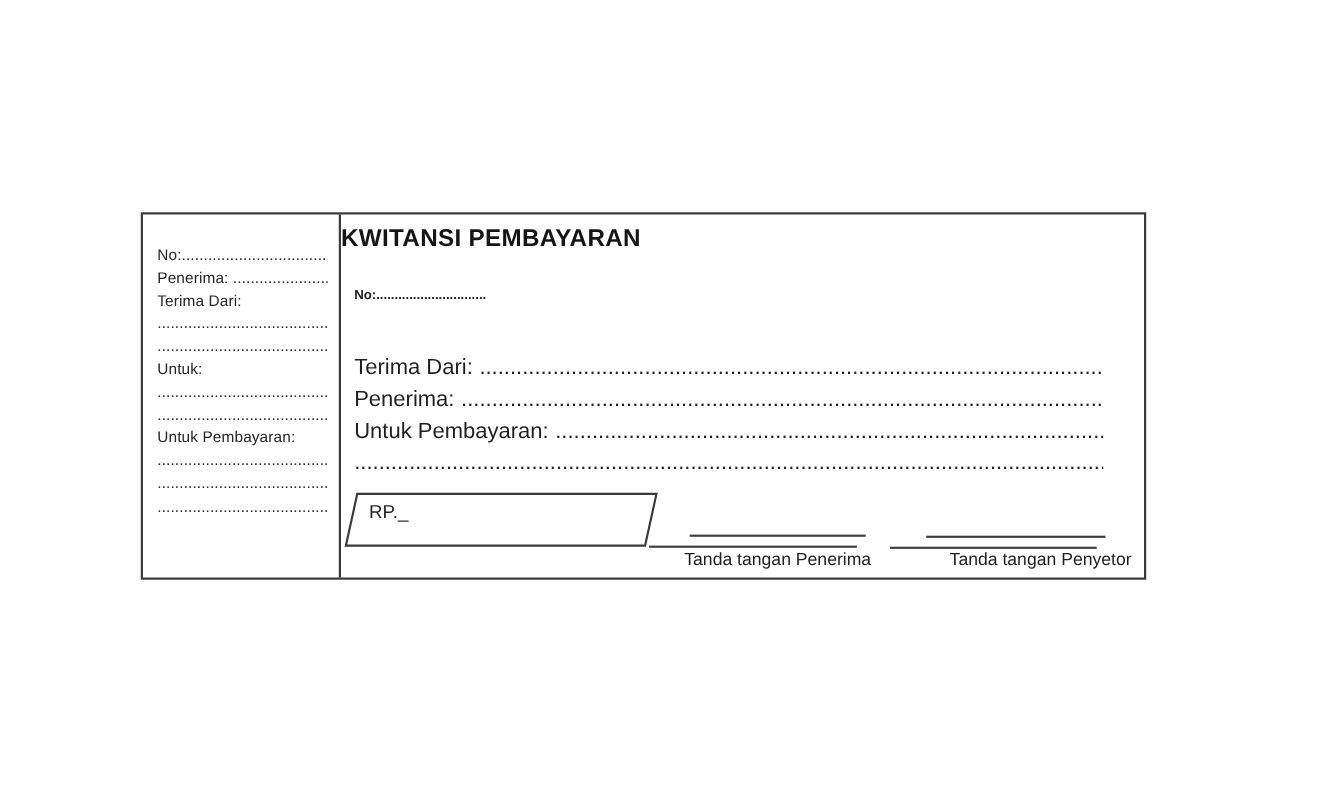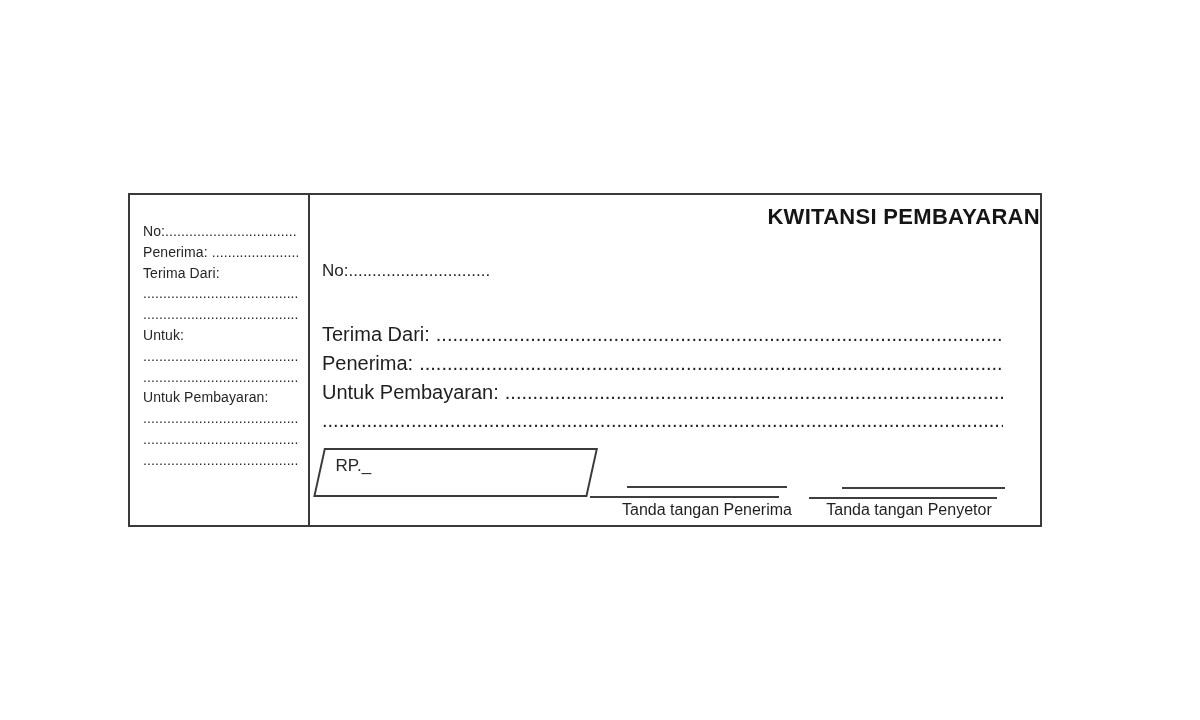--- a/index.html
+++ b/index.html
@@ -16,26 +16,26 @@
     position:absolute;left:0;top:0;width:180px;height:100%;box-sizing:border-box;
     padding:26px 10px 0 13px;border-right:2px solid #3a3a3a;
   }
   .stub-line{
     font-size:14px;line-height:20.8px;white-space:nowrap;overflow:hidden;
     letter-spacing:0.1px;color:#262626;
   }
   
   .main{position:absolute;left:180px;top:0;right:0;height:100%;}
   .title{
-    position:absolute;top:9px;left:0;width:100%;text-align:right;
+    position:absolute;top:9px;left:0;width:100%;text-align:left;
     font-size:22px;font-weight:bold;letter-spacing:0.3px;color:#151515;
   }
   .row-nt{
     position:absolute;top:66px;left:12px;right:36px;display:flex;
-    justify-content:space-between;font-size:17px;
+    justify-content:space-between;font-size:12px;font-weight:bold;
   }
   .nowrap{white-space:nowrap;}
   .fields{position:absolute;top:125px;left:12px;right:37px;font-size:20px;}
   .field-row{display:flex;line-height:29px;}
   .flabel{white-space:nowrap;padding-right:6px;}
   .fdots{flex:1;overflow:hidden;white-space:nowrap;}
   .continuation{
     position:absolute;top:214px;left:12px;right:37px;font-size:20px;
     overflow:hidden;white-space:nowrap;
   }
@@ -53,21 +53,21 @@
   .sigline{position:absolute;height:0;border-top:2px solid #3f3f3f;}
   .sig1-top{left:317px;top:291px;width:160px;}
   .sig1-bottom{left:280px;top:301px;width:189px;}
   .sig2-top{left:532px;top:292px;width:163px;}
   .sig2-bottom{left:499px;top:302px;width:188px;}
   .sig-label{
     position:absolute;top:306px;width:200px;text-align:center;
     font-size:16px;color:#1f1f1f;
   }
   .sig1-label{left:297px;}
-  .sig2-label{left:499px;}
+  .sig2-label{left:536px;}
 </style>
 </head>
 <body>
 
 <div class="stage">
   <div class="receipt">
 
     <div class="stub">
       <div class="stub-line">No:..................................</div>
       <div class="stub-line">Penerima: ......................</div>

